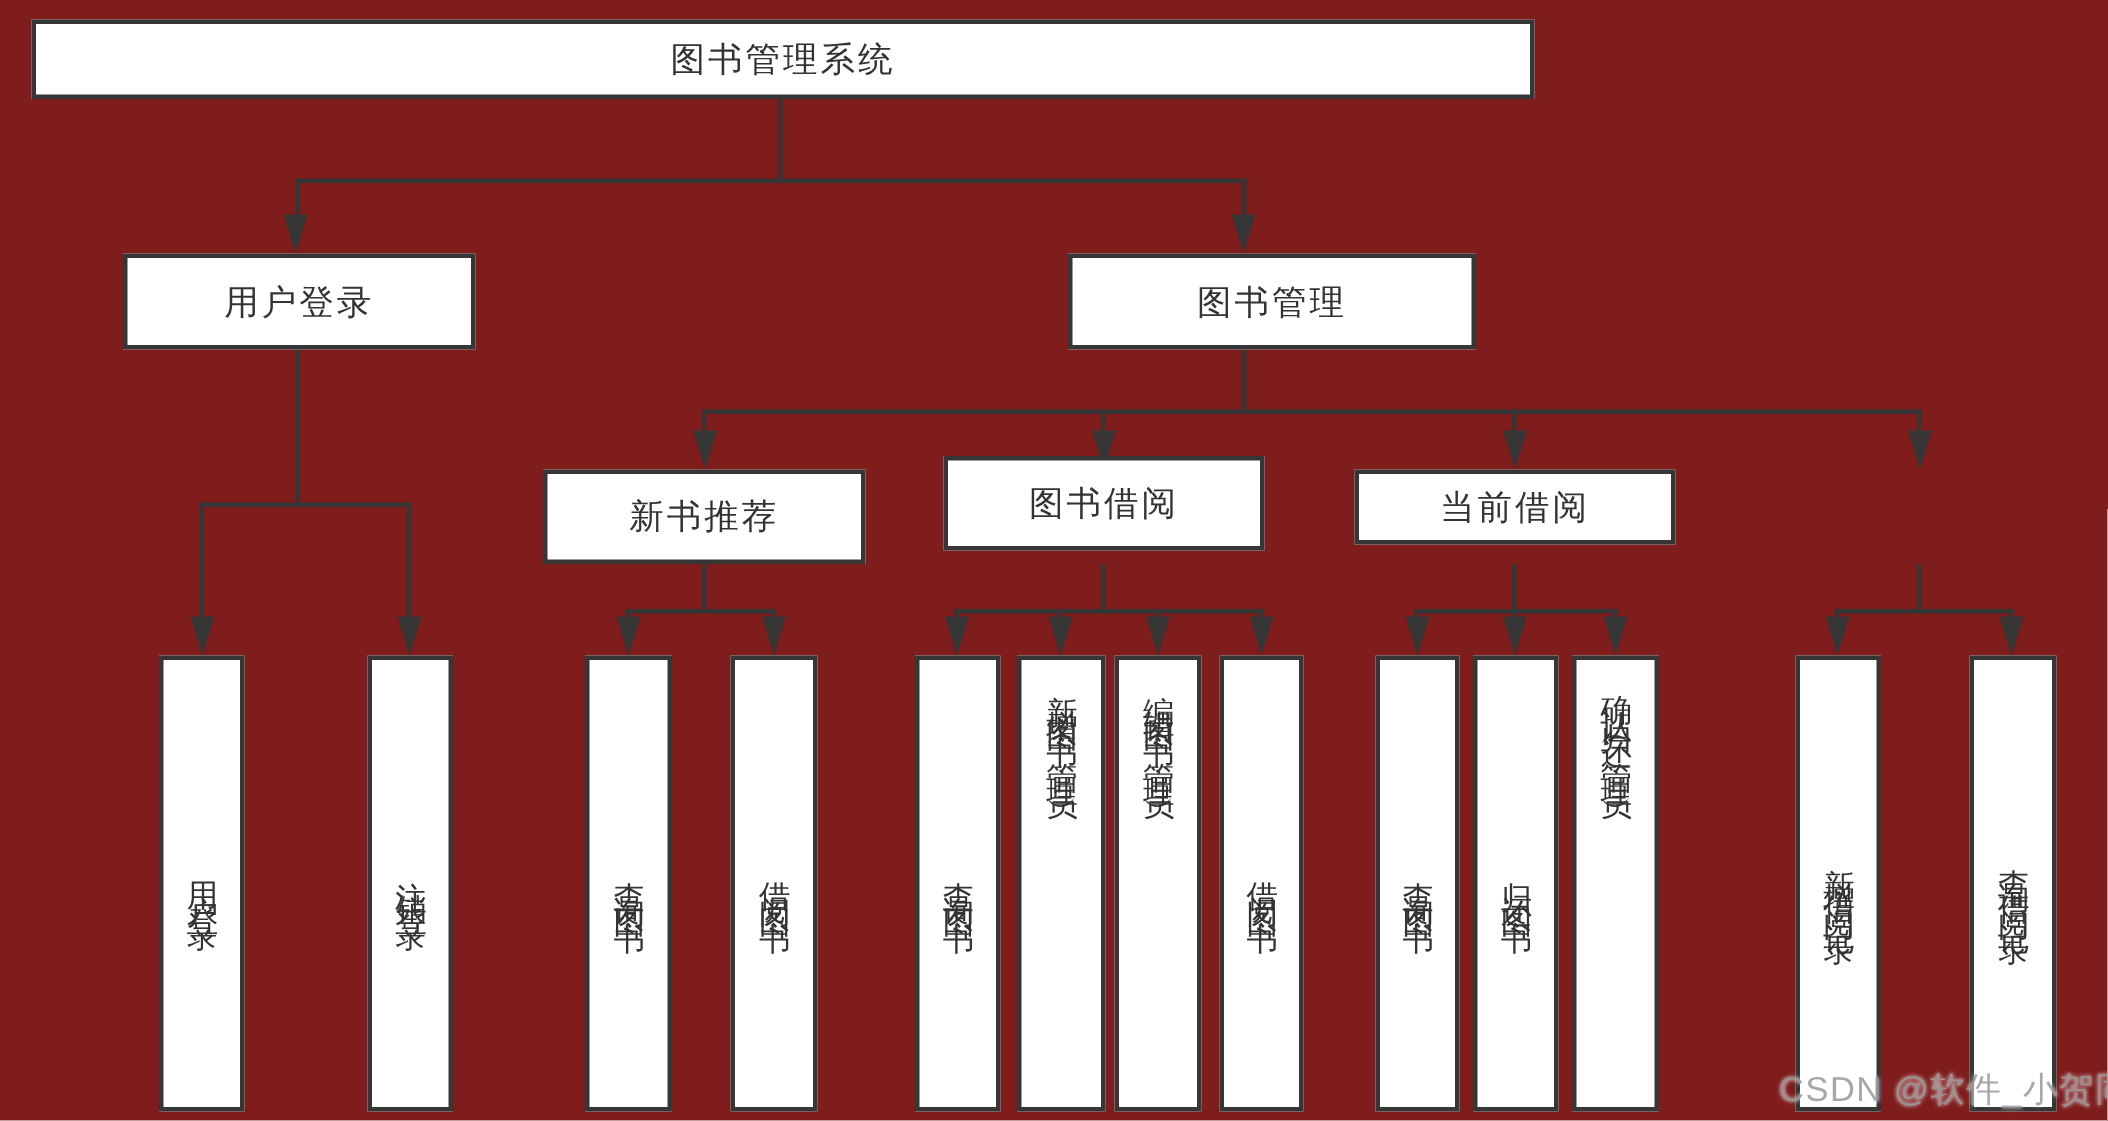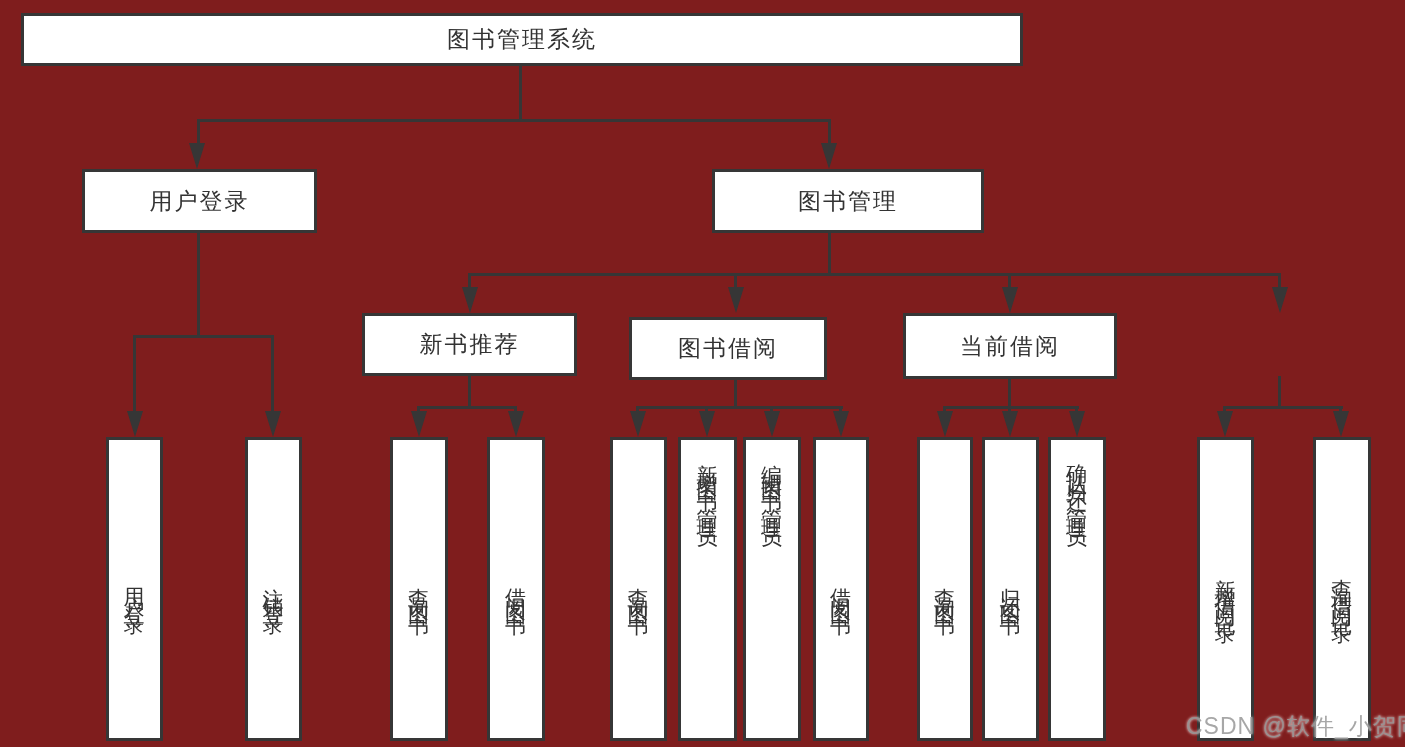--- a/index.html
+++ b/index.html
@@ -93,22 +93,22 @@
   <div class="ln" style="left:1339px;top:406px;width:3px;height:12px"></div>
   <div class="ah" style="left:1217px;top:411px"></div>
   <div class="ah" style="left:1333px;top:411px"></div>
 
   <div class="node hbox" style="left:21px;top:13px;width:1002px;height:53px">图书管理系统</div>
 
   <div class="node hbox" style="left:82px;top:169px;width:235px;height:64px">用户登录</div>
   <div class="node hbox" style="left:712px;top:169px;width:272px;height:64px">图书管理</div>
 
   <div class="node hbox" style="left:362px;top:313px;width:215px;height:63px">新书推荐</div>
-  <div class="node hbox" style="left:629px;top:317px;width:198px;height:63px">图书借阅</div>
-  <div class="node hbox" style="left:903px;top:313px;width:214px;height:66px">当前借阅</div>
+  <div class="node hbox" style="left:629px;top:304px;width:214px;height:63px">图书借阅</div>
+  <div class="node hbox" style="left:903px;top:313px;width:214px;height:50px">当前借阅</div>
 
   <div class="node vbox" style="left:106px;top:437px;width:57px;height:304px">
     <span class="vtext">用户登录</span>
   </div>
   <div class="node vbox" style="left:245px;top:437px;width:57px;height:304px">
     <span class="vtext">注销登录</span>
   </div>
 
   <div class="node vbox" style="left:390px;top:437px;width:58px;height:304px">
     <span class="vtext">查询图书</span>

